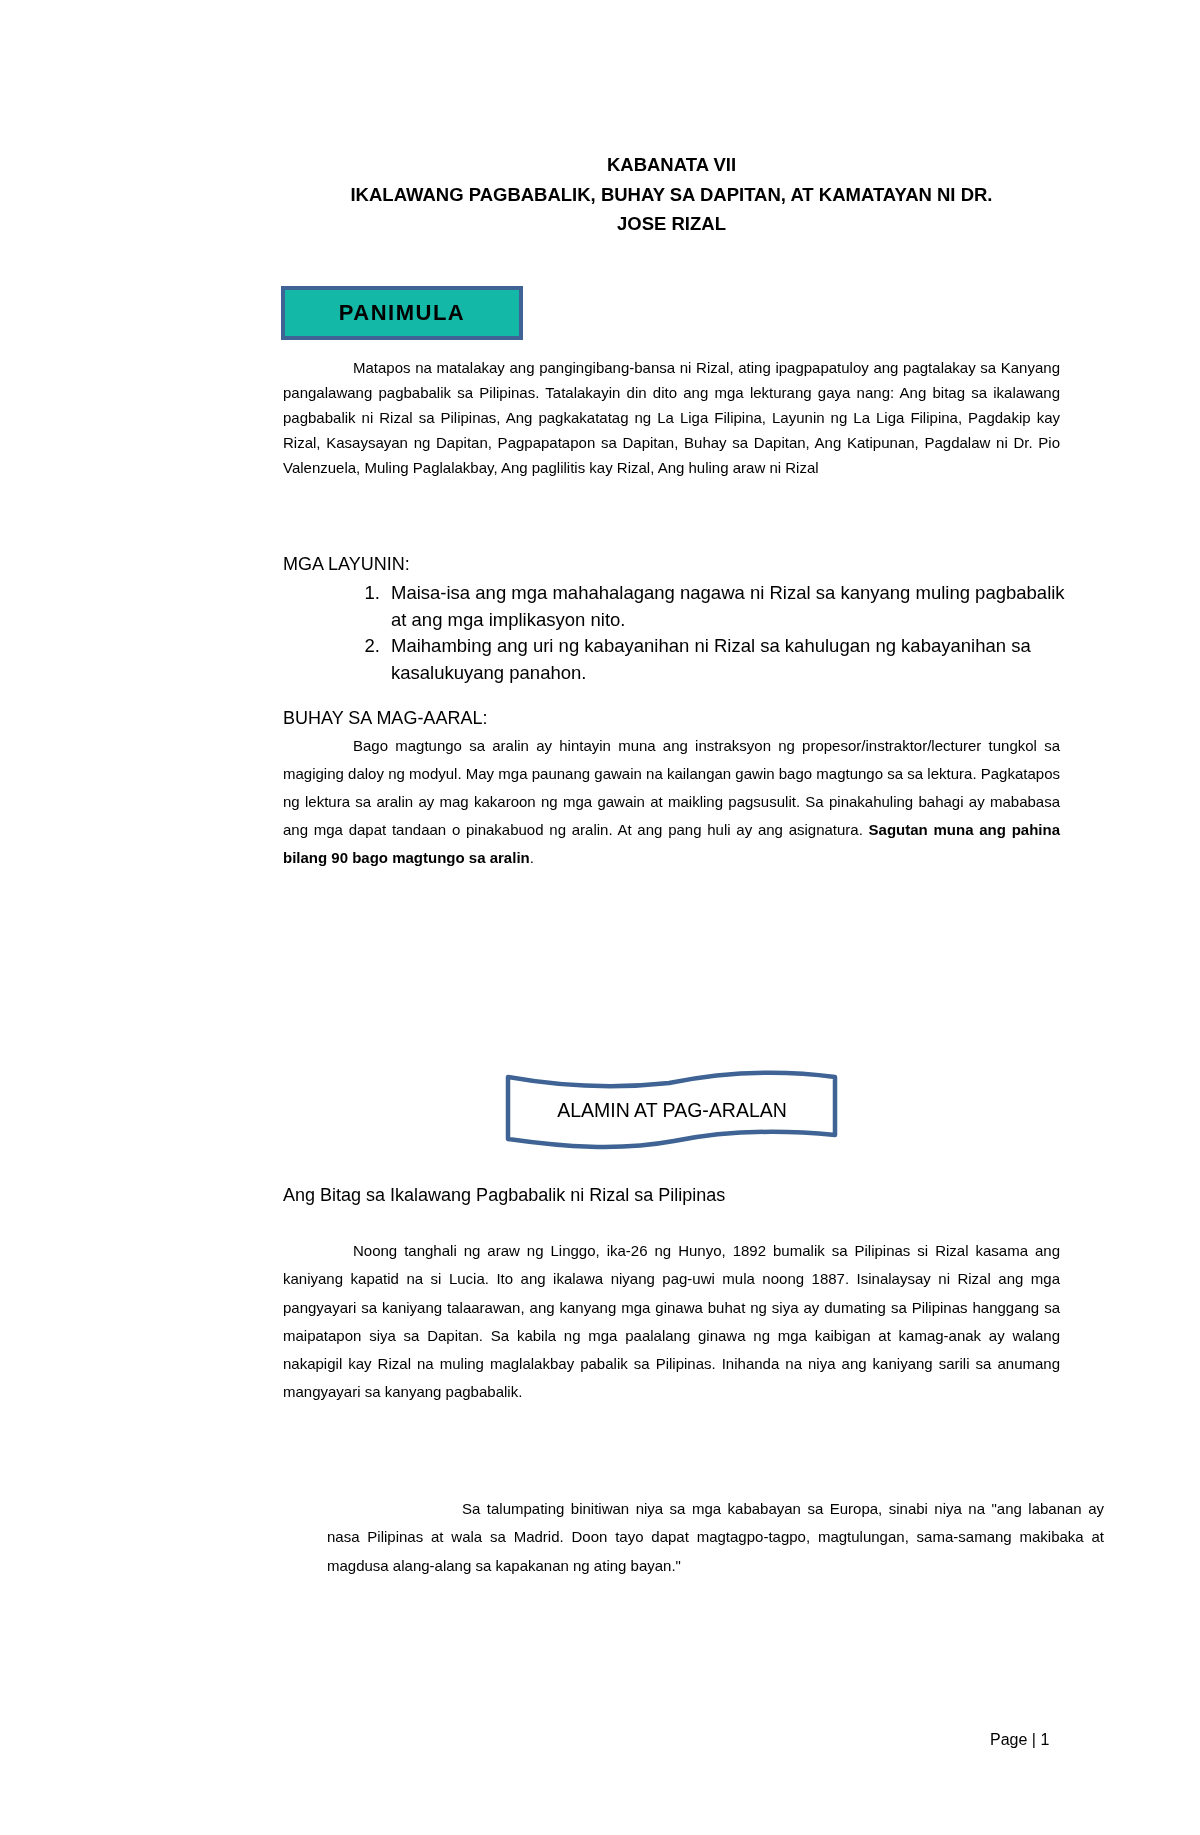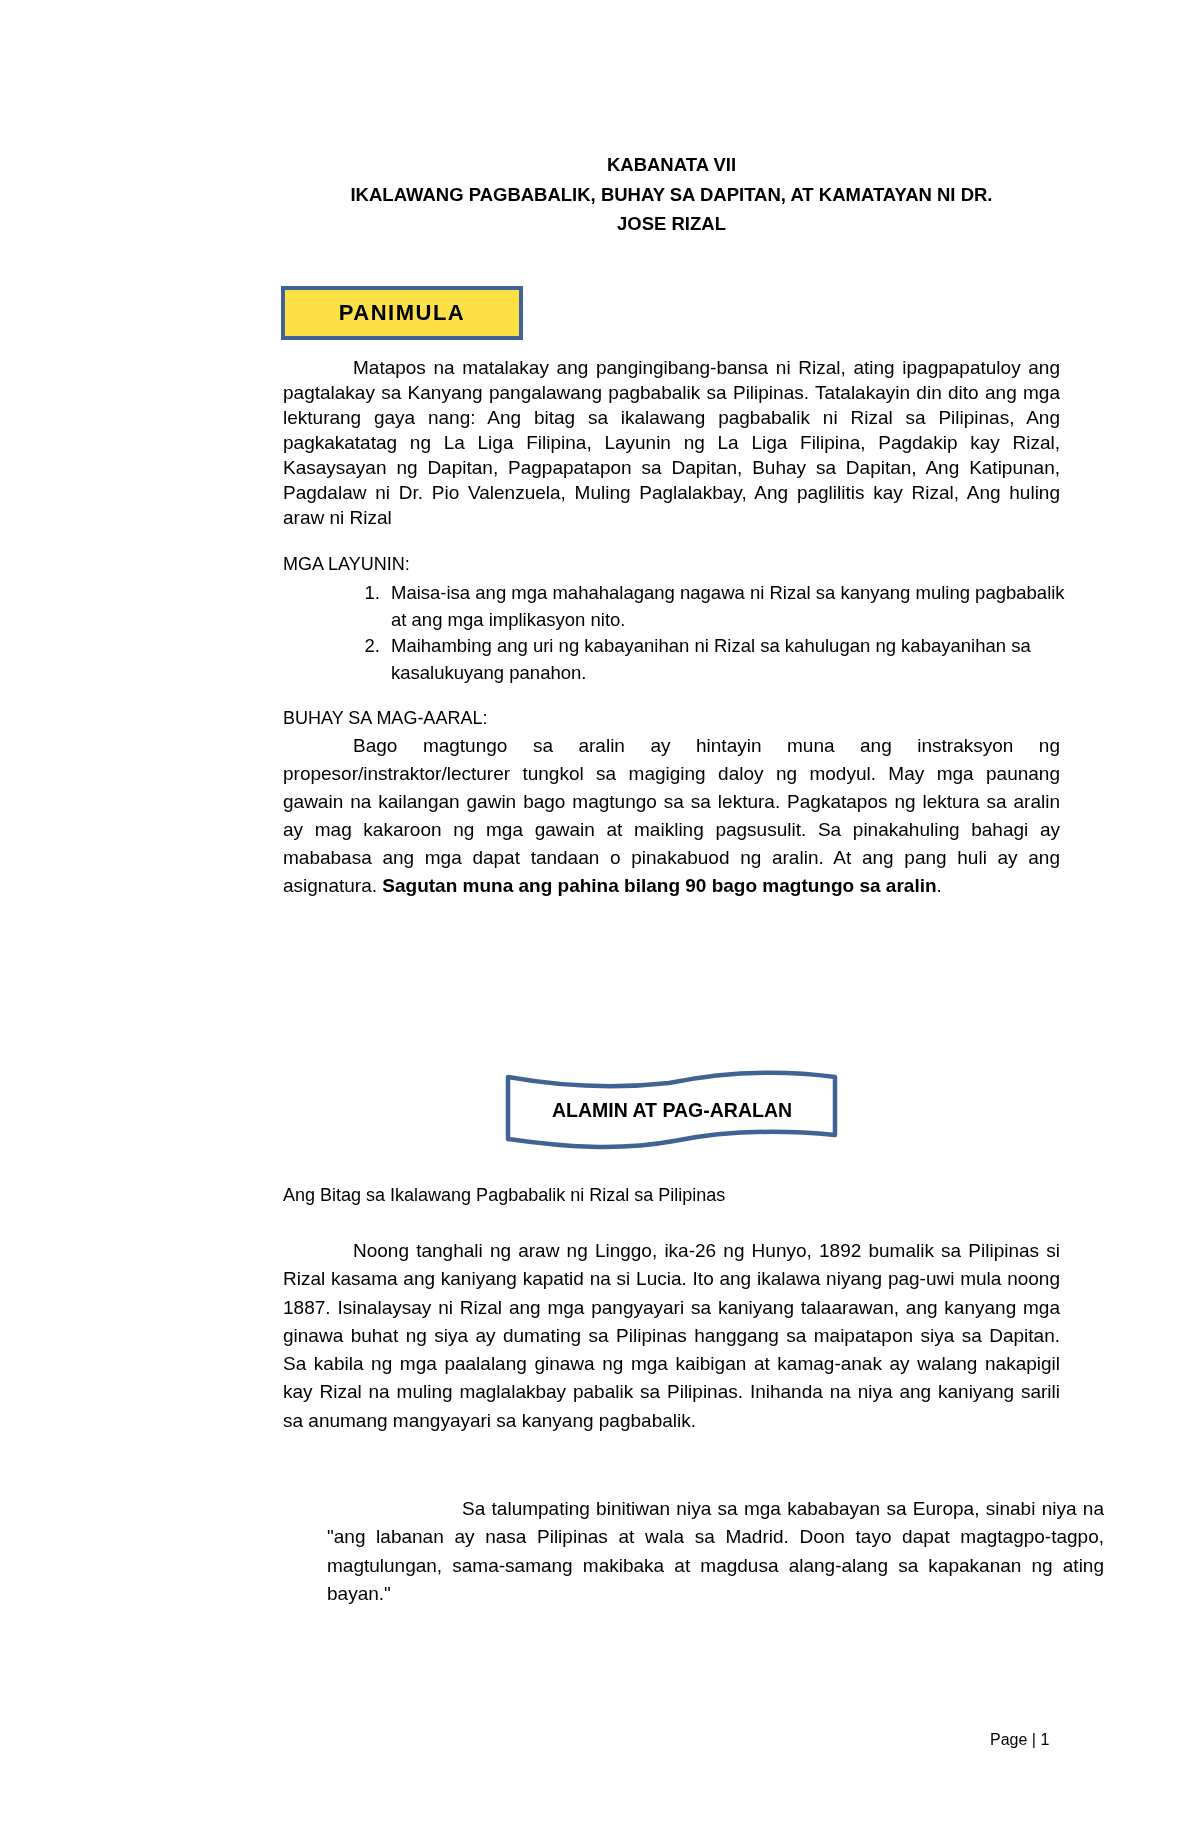--- a/index.html
+++ b/index.html
@@ -3,36 +3,36 @@
 <meta charset="utf-8">
 <style>
   html, body { margin: 0; padding: 0; background: #ffffff; }
   body { width: 1200px; height: 1835px; position: relative; overflow: hidden;
          font-family: "Liberation Sans", sans-serif; color: #000; }
   .page { position: absolute; left: 0; top: 12px; width: 1200px; height: 1835px; }
   .abs { position: absolute; }
   .title-block { left: 283px; width: 777px; top: 138px; text-align: center;
                  font-weight: bold; font-size: 18.5px; line-height: 29.5px; }
   .panimula-box { left: 281px; top: 274px; width: 242px; height: 54px;
-                  background: #fde047; border: 4px solid #3e6394; box-sizing: border-box;
+                  background: #14b8a6; border: 4px solid #3e6394; box-sizing: border-box;
                   display: flex; align-items: center; justify-content: center;
                   font-weight: bold; font-size: 22px; letter-spacing: 1.5px; }
-  .para { left: 283px; width: 777px; font-size: 19px; line-height: 25px;
+  .para { left: 283px; width: 777px; font-size: 15px; line-height: 25px;
           text-align: justify; text-align-last: left; }
   .indent { text-indent: 70px; }
   .indent2 { text-indent: 135px; }
   .heading { left: 283px; font-weight: normal; font-size: 18px; line-height: 25px; }
   ol.objectives { left: 337px; width: 700px; margin: 0; padding-left: 48px;
                   font-size: 18.5px; line-height: 26.5px; }
   ol.objectives li { padding-left: 6px; }
   .alamin { left: 504px; top: 1055px; width: 336px; height: 84px; }
   .alamin svg { position: absolute; left: 0; top: 0; }
   .alamin .label { position: absolute; left: 0; top: 0; width: 336px; height: 84px;
                    display: flex; align-items: center; justify-content: center;
-                   font-weight: bold; font-size: 19.5px; padding-top: 2px; box-sizing: border-box; }
+                   font-weight: normal; font-size: 19.5px; padding-top: 2px; box-sizing: border-box; }
   .bold { font-weight: bold; }
   .page-num { left: 990px; top: 1719px; font-size: 16px; }
 </style>
 </head>
 <body>
 
 <div class="page">
 
   <div class="abs title-block">
     <div>KABANATA VII</div>

